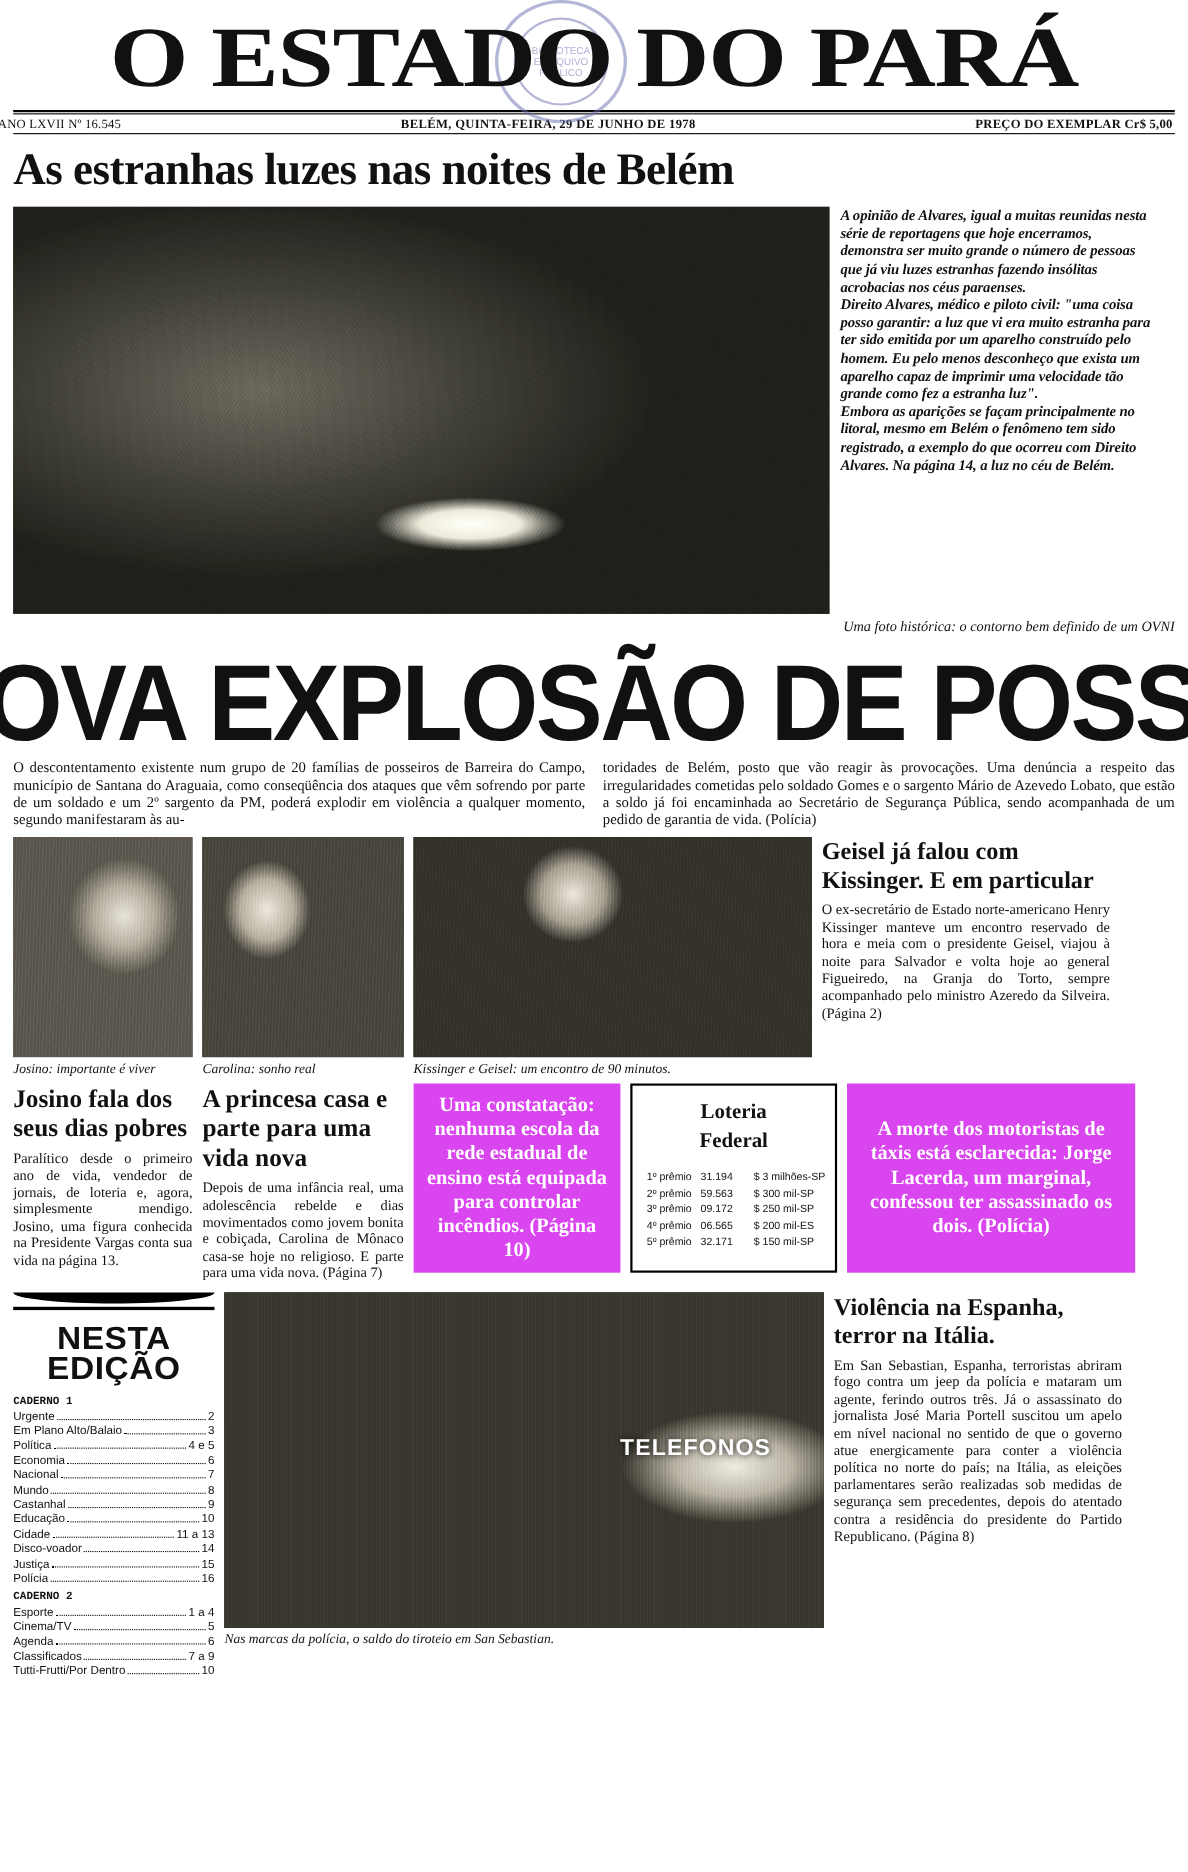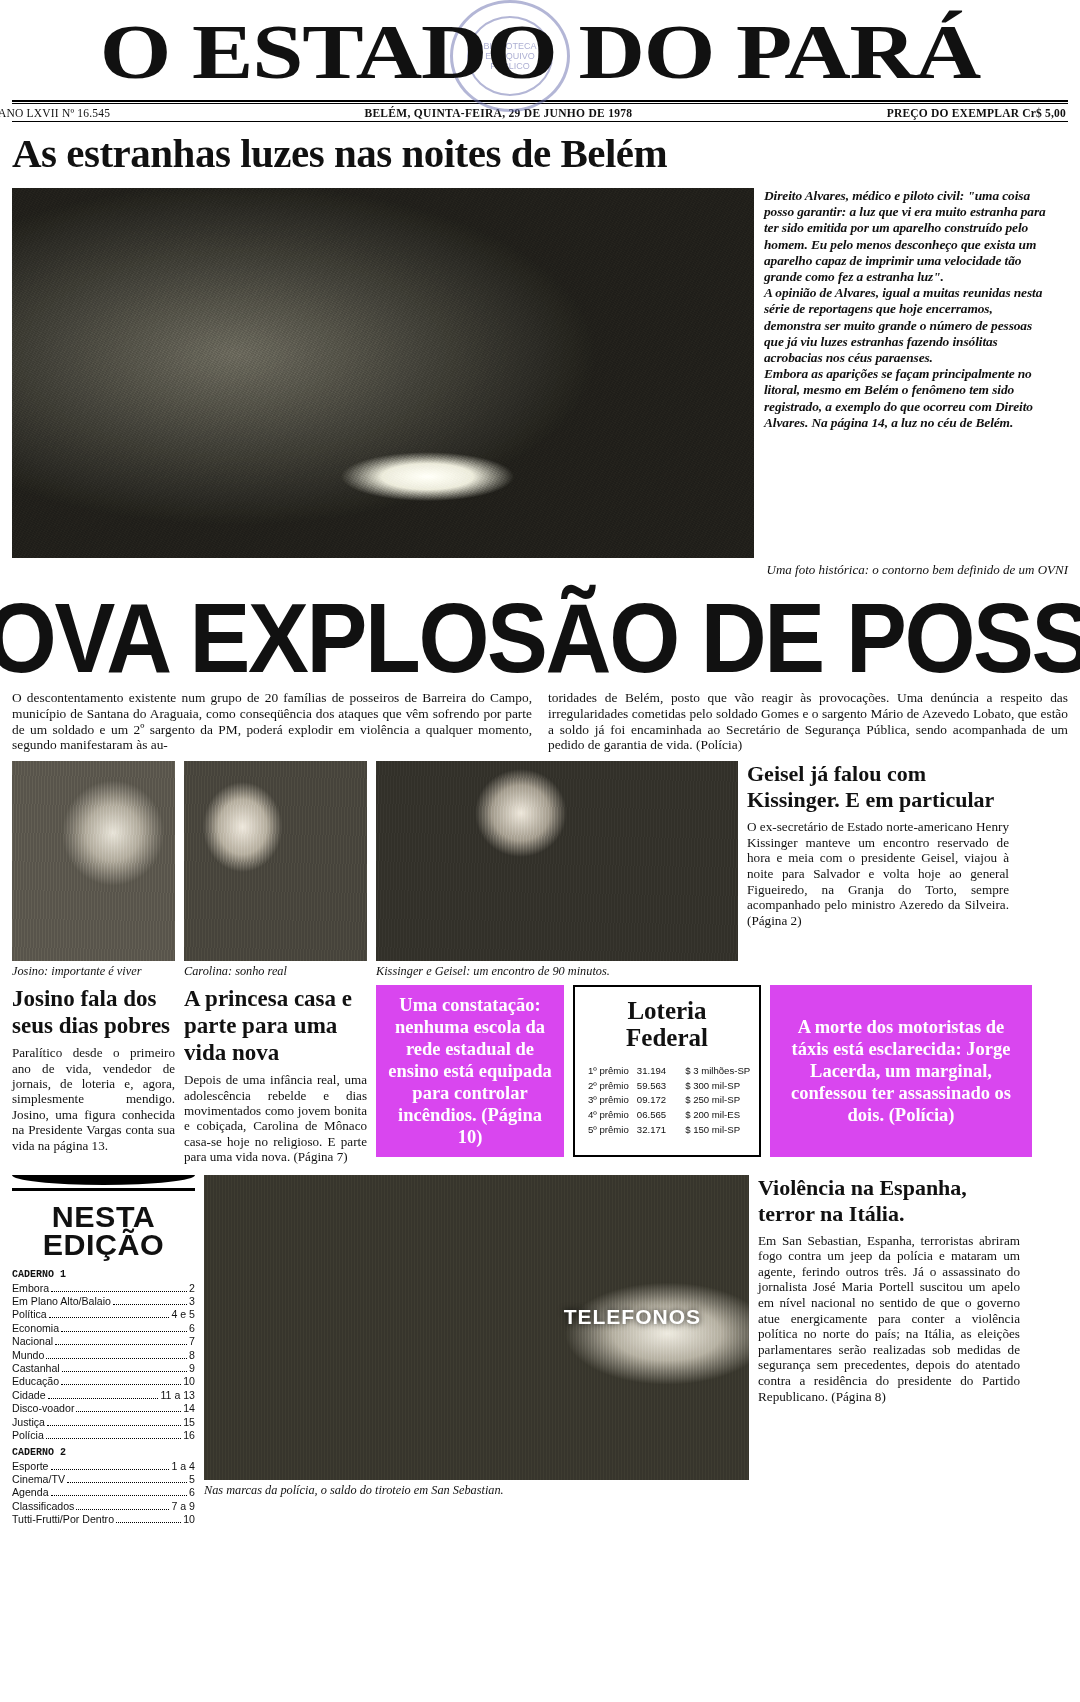--- a/index.html
+++ b/index.html
@@ -148,21 +148,21 @@
   .blackbox {
     background:#d946ef; color:#fff; text-align:center;
     font-weight:bold; font-size:18.5px; line-height:22px;
     padding:12px 8px;
   }
   .box-escola { width:188px; height:172px; display:flex; align-items:center; justify-content:center;}
   .box-taxi   { width:262px; height:172px; display:flex; align-items:center; justify-content:center;}
   .lot-box {
     width:188px; height:172px; border:2px solid #000; padding:10px 8px 6px;
   }
-  .lot-title { text-align:center; font-weight:bold; font-size:25px; line-height:27px; }
+  .lot-title { text-align:center; font-weight:bold; font-size:19px; line-height:27px; }
   .lot-table { margin:12px auto 0; font-size:9.6px; line-height:12.6px; }
   .lot-table td { padding:0 3px; white-space:nowrap; font-family:"Liberation Sans", sans-serif; }
   .lot-table td.v { padding-left:14px; }
 
   
   .bottom-row { display:flex; gap:9px; margin-top:10px; align-items:flex-start; }
   .nesta { width:183px; }
   .nesta-rule1 { height:10px; background:#000; border-radius:0 0 50% 50%/0 0 100% 100%; }
   .nesta-rule2 { height:3px; background:#000; margin-top:3px; }
   .nesta-title {
@@ -219,22 +219,22 @@
     <div class="mid">BELÉM, QUINTA-FEIRA, 29 DE JUNHO DE 1978</div>
     <div class="right">PREÇO DO EXEMPLAR Cr$ 5,00</div>
   </div>
   <div class="rule-thin"></div>
 
   <div class="lead-hed">As estranhas luzes nas noites de Belém</div>
 
   <div class="ufo-row">
     <div class="ufo-photo"></div>
     <div class="ufo-side">
+      <p>A opinião de Alvares, igual a muitas reunidas nesta série de reportagens que hoje encerramos, demonstra ser muito grande o número de pessoas que já viu luzes estranhas fazendo insólitas acrobacias nos céus paraenses.</p>
       <p>Direito Alvares, médico e piloto civil: "uma coisa posso garantir: a luz que vi era muito estranha para ter sido emitida por um aparelho construído pelo homem. Eu pelo menos desconheço que exista um aparelho capaz de imprimir uma velocidade tão grande como fez a estranha luz".</p>
-      <p>A opinião de Alvares, igual a muitas reunidas nesta série de reportagens que hoje encerramos, demonstra ser muito grande o número de pessoas que já viu luzes estranhas fazendo insólitas acrobacias nos céus paraenses.</p>
       <p>Embora as aparições se façam principalmente no litoral, mesmo em Belém o fenômeno tem sido registrado, a exemplo do que ocorreu com Direito Alvares. Na página 14, a luz no céu de Belém.</p>
     </div>
   </div>
   <div class="photo-caption">Uma foto histórica:  o contorno bem definido de um OVNI</div>
 
   <div class="banner">NOVA EXPLOSÃO DE POSSEIROS</div>
 
   <div class="lead-cols">
     <div>O descontentamento existente num grupo de 20 famílias de posseiros de Barreira do Campo, município de Santana do Araguaia, como conseqüência dos ataques que vêm sofrendo por parte de um soldado e um 2º sargento da PM, poderá explodir em violência a qualquer momento, segundo manifestaram às au-</div>
     <div>toridades de Belém, posto que vão reagir às provocações. Uma denúncia a respeito das irregularidades cometidas pelo soldado Gomes e o sargento Mário de Azevedo Lobato, que estão a soldo já foi encaminhada ao Secretário de Segurança Pública, sendo acompanhada de um pedido de garantia de vida. (Polícia)</div>
@@ -310,21 +310,21 @@
   <div class="bottom-row">
     <div class="nesta">
       <div class="nesta-rule1"></div>
       <div class="nesta-rule2"></div>
       <div class="nesta-title">NESTA</div>
       <div class="nesta-title" style="margin-top:-12px">EDIÇÃO</div>
 
       <div class="cad">CADERNO 1</div>
       <div class="idx">
         <div class="idx-line">
-            <span class="n">Embora</span>
+            <span class="n">Urgente</span>
             <span class="dots"></span>
             <span class="p">2</span>
           </div>
         <div class="idx-line">
             <span class="n">Em Plano Alto/Balaio</span>
             <span class="dots"></span>
             <span class="p">3</span>
           </div>
         <div class="idx-line">
             <span class="n">Política</span>

